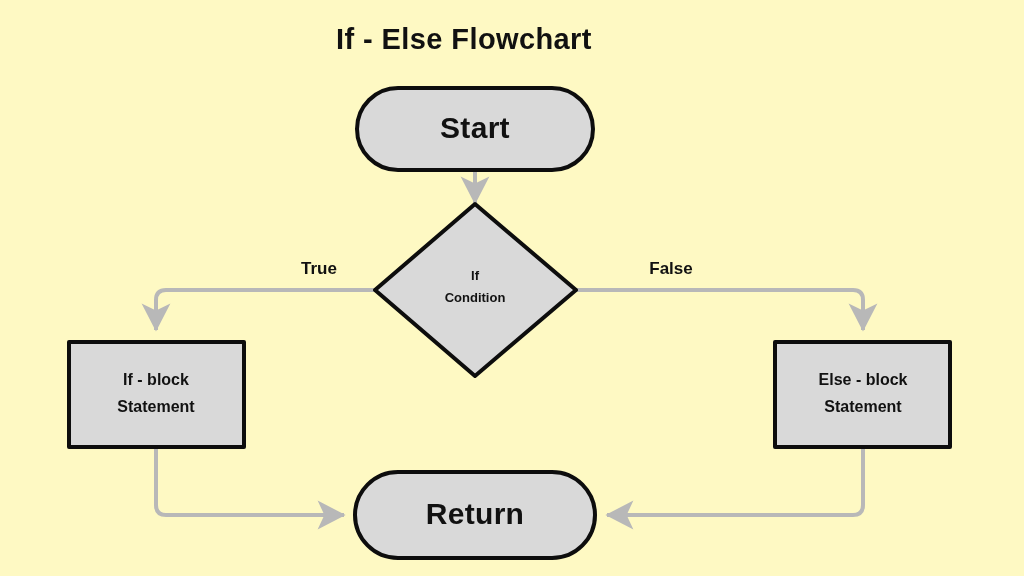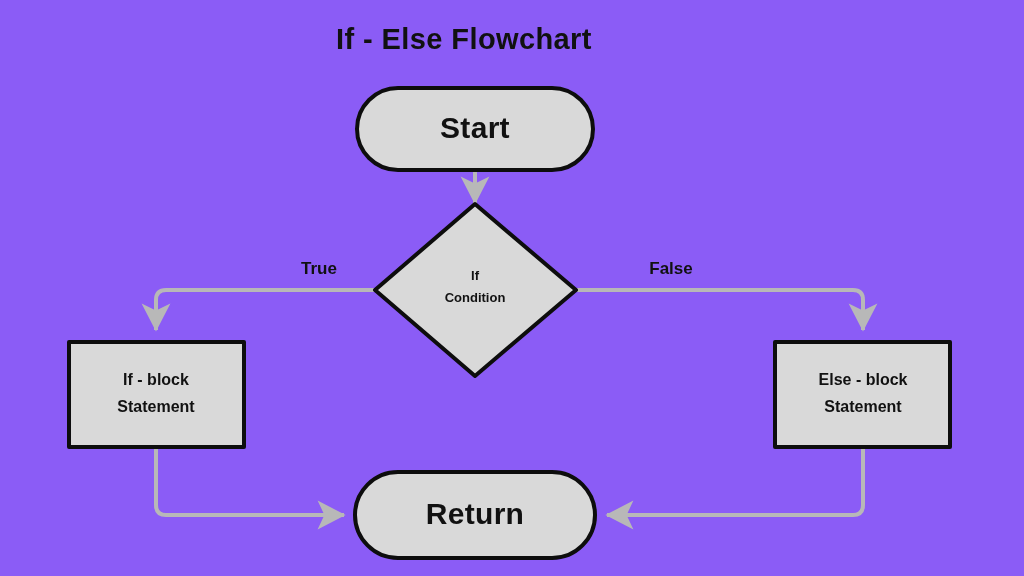--- a/index.html
+++ b/index.html
@@ -10,21 +10,21 @@
   body {
     width: 1024px;
     height: 576px;
     font-family: "Liberation Sans", sans-serif;
     overflow: hidden;
   }
   #canvas {
     position: relative;
     width: 1024px;
     height: 576px;
-    background: #8b5cf6;
+    background: #fef9c3;
   }
   svg#flow {
     position: absolute;
     top: 0;
     left: 0;
     width: 1024px;
     height: 576px;
   }
   .node-shape {
     fill: #d9d9d9;

